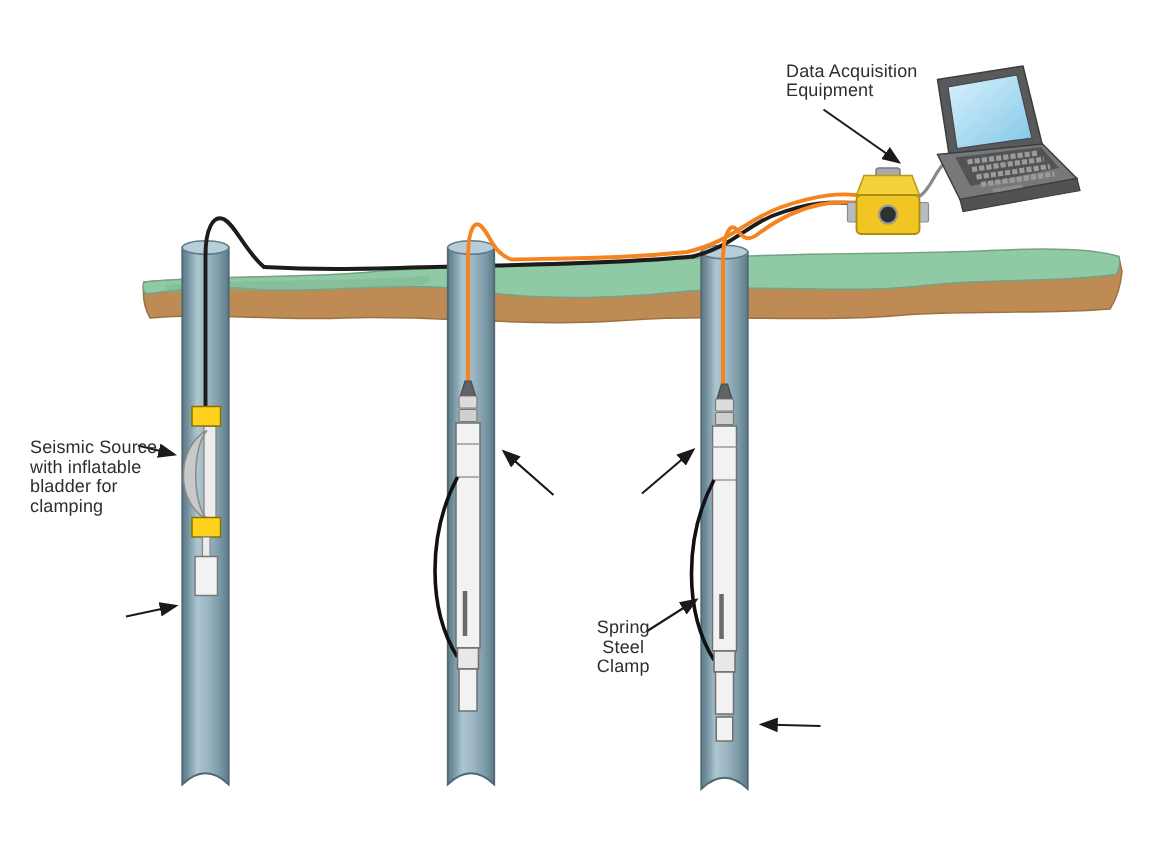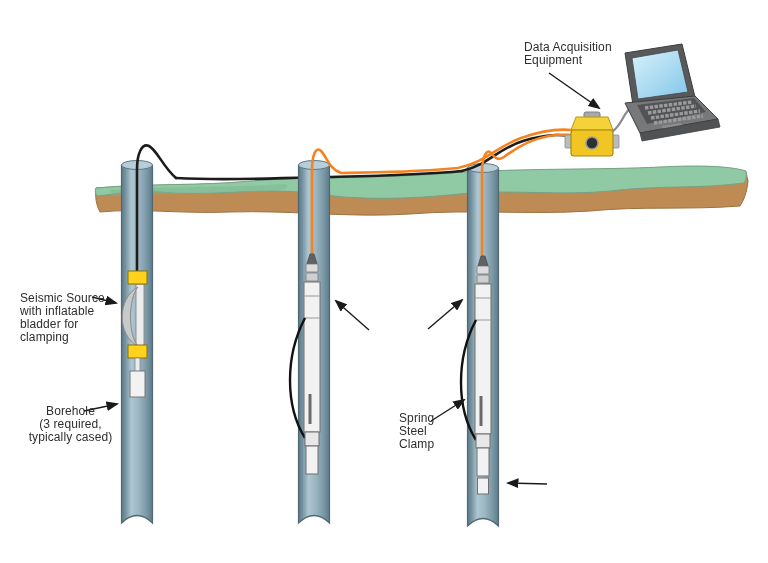--- a/index.html
+++ b/index.html
@@ -124,22 +124,19 @@
 </svg>
 
   <div class="label" style="left:524px;top:41px;width:110px;">Data Acquisition
 Equipment</div>
 
   <div class="label" style="left:20px;top:256px;width:95px;margin-top:36px;">Seismic Source
 with inflatable
 bladder for
 clamping</div>
 
-  <div class="label center" style="left:18px;top:405px;width:105px;">Borehole
-(3 required,
-typically cased)</div>
 
 
-  <div class="label" style="left:399px;top:412px;width:55px;">Spring
+  <div class="label" style="left:388px;top:412px;width:55px;text-align:center;">Spring
 Steel
 Clamp</div>
 
 </div>
 
 </body></html>

